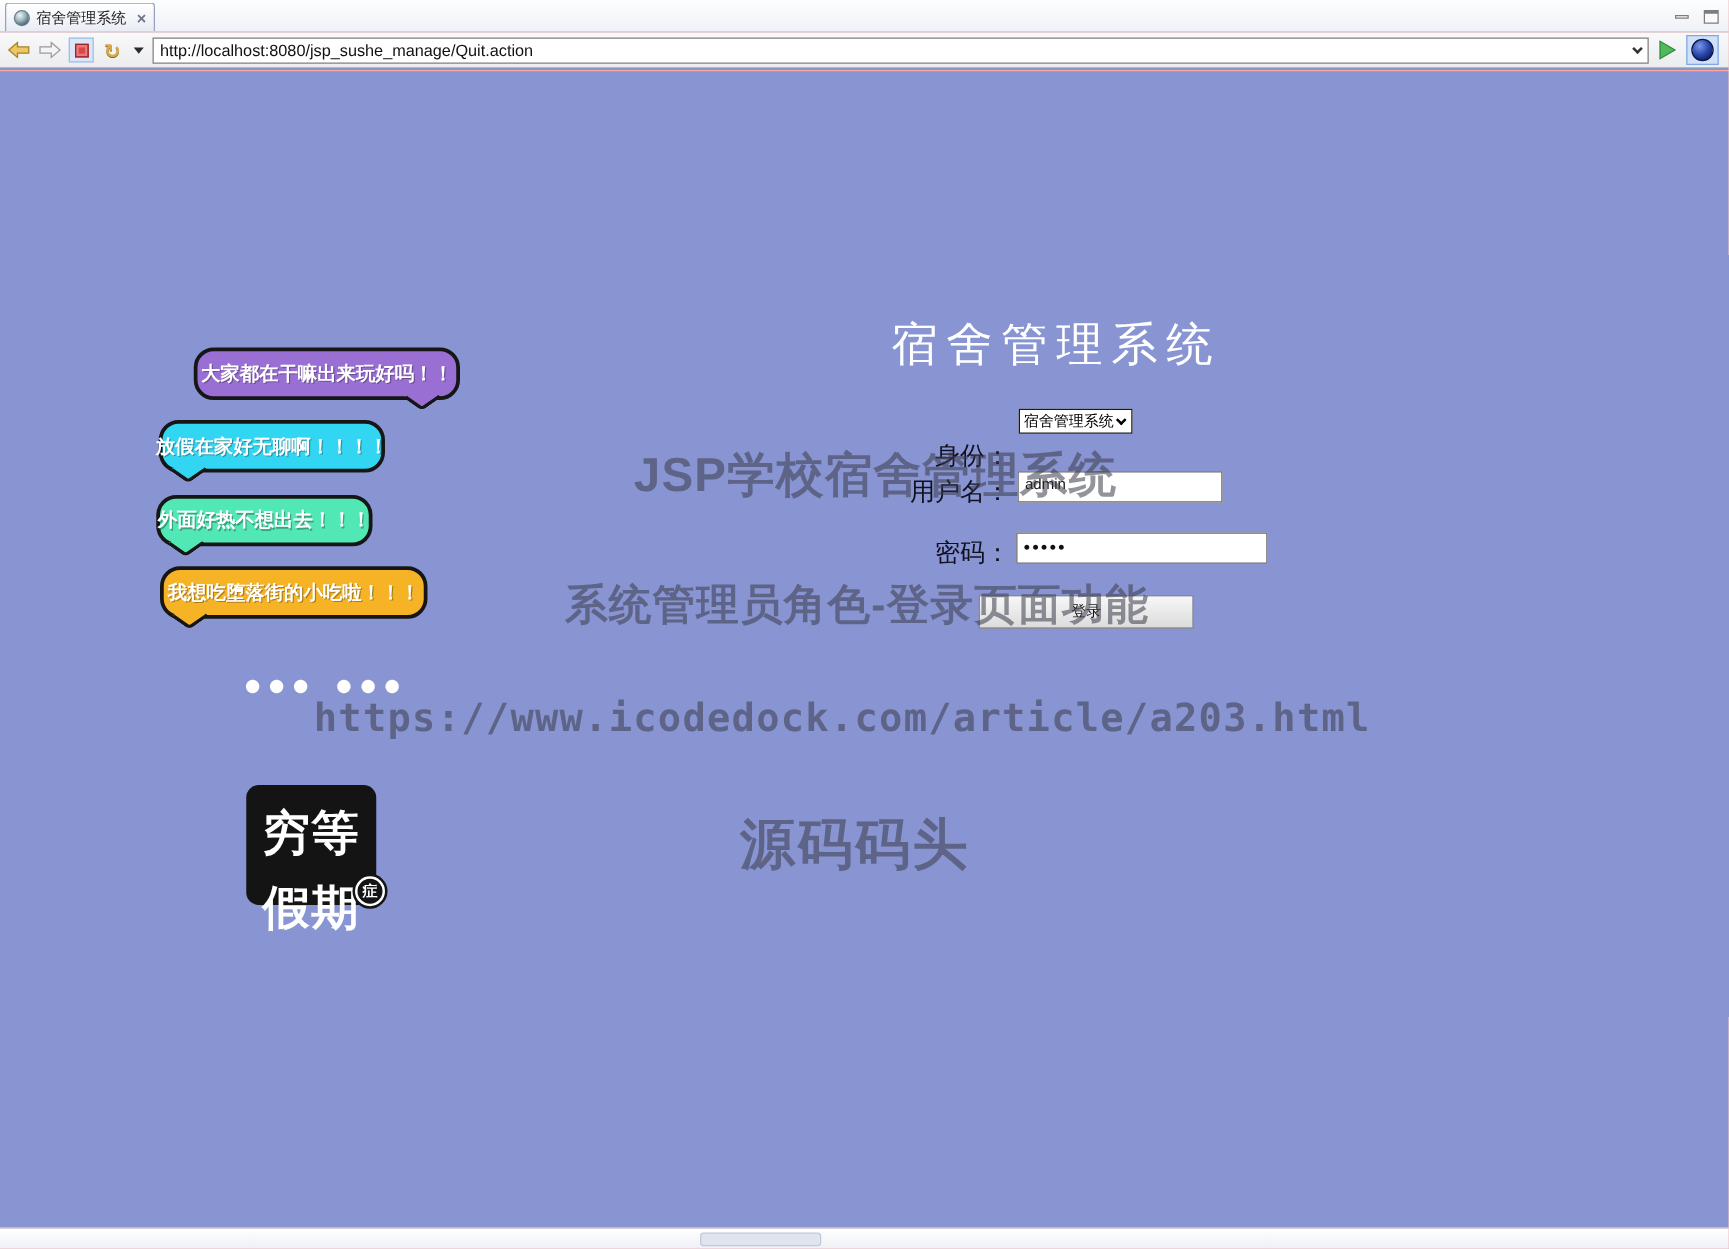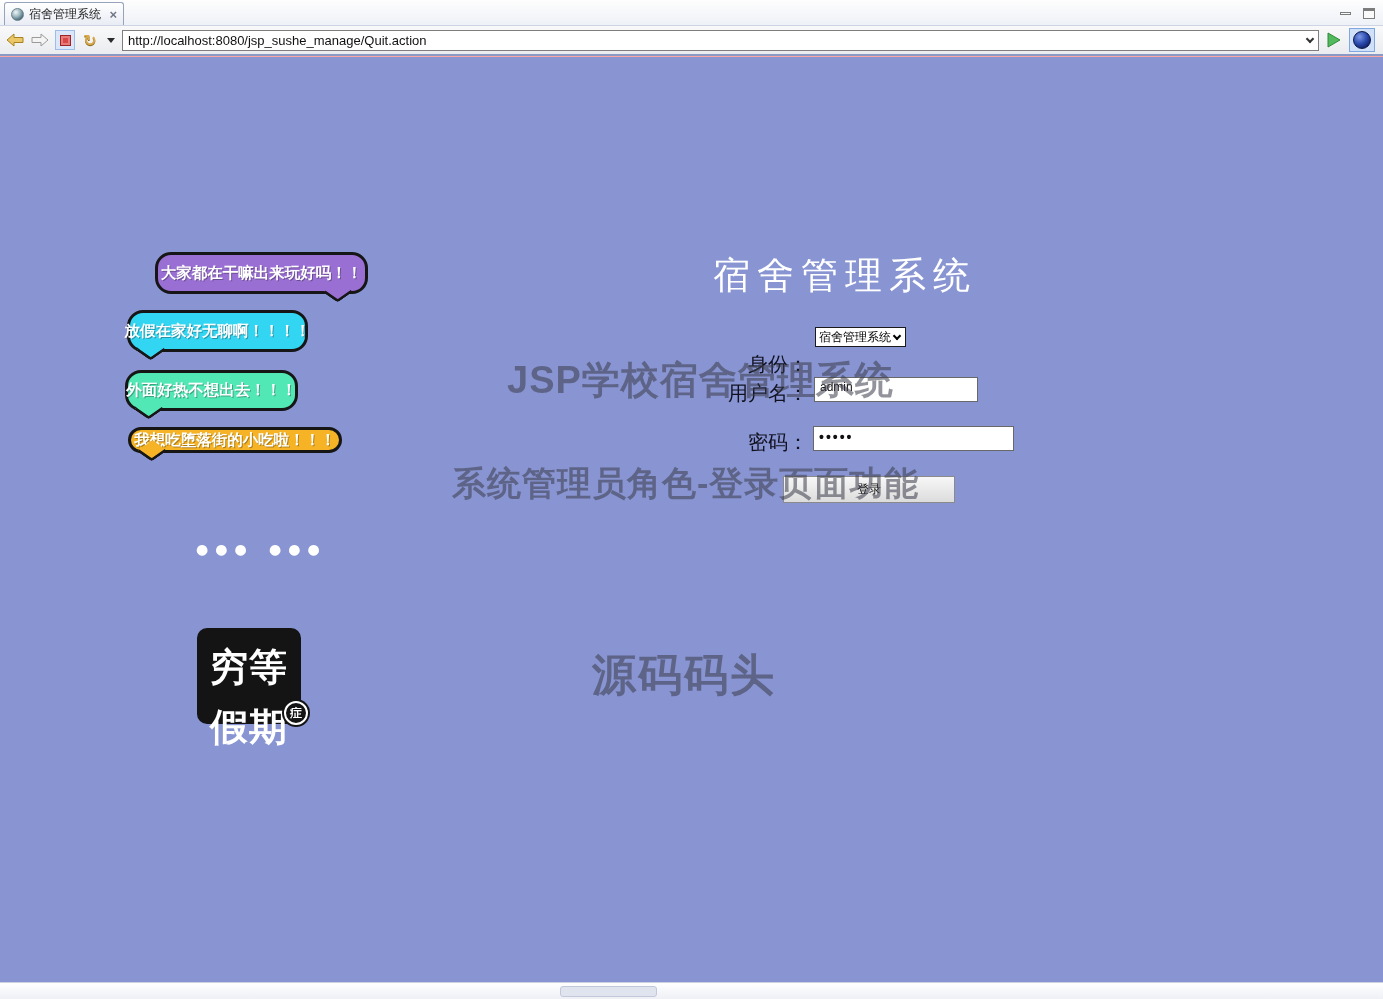--- a/index.html
+++ b/index.html
@@ -46,30 +46,30 @@
             background:radial-gradient(circle at 35% 30%, #7d97e8 0%, #2c4cb0 45%, #0c1a5e 85%);
             border:1px solid #0a1448; }
 
   
   .content { position:absolute; top:57px; left:0; right:0; bottom:17px; background:#8895d2; overflow:hidden; }
 
   
   .bubble { position:absolute; display:flex; align-items:center; justify-content:center;
             border:3px solid #161616; border-radius:16px; color:#fff; font-weight:bold;
             font-size:15.5px; padding:0 24px; white-space:nowrap;
-            text-shadow:1px 1px 0 rgba(0,0,0,0.3); }
+            text-shadow:1px 1px 0 rgba(0,0,0,0.3);margin-top:26px; }
   .bubble::after { content:""; position:absolute; width:15px; height:15px; background:inherit;
                    bottom:-10px; border-right:3px solid #161616; border-bottom:3px solid #161616;
                    transform:rotate(35deg) skew(-20deg); border-bottom-right-radius:4px; }
   .tail-left::after  { left:12px; }
   .tail-right::after { right:18px; }
   .b1 { left:155px; top:195px; width:213px; height:42px; background:#9a6fd4; }
   .b2 { left:127px; top:253px; width:181px; height:42px; background:#33d6f2;align-items:center; }
   .b3 { left:125px; top:313px; width:173px; height:41px; background:#52e8b5; }
-  .b4 { left:128px; top:370px; width:214px; height:26px; background:#f5b325; }
+  .b4 { left:128px; top:370px; width:214px; height:42px; background:#f5b325; }
   .b5 { left:125px; top:430px; width:243px; height:43px; background:#f23b69; }
 
   .bubble-dots { position:absolute; left:196px; top:484px; color:#fff; font-size:14px;
                  letter-spacing:7px; word-spacing:4px; font-family:"DejaVu Sans", sans-serif; }
 
   
   .logo { position:absolute; left:197px; top:571px; width:104px; height:96px; background:#141414;
           border-radius:10px; color:#fff; font-weight:bold; text-align:center; padding-top:2px; }
   .logo-line { font-size:38px; line-height:45px; letter-spacing:1px;margin-top:15px; }
   .logo-badge { position:absolute; right:-7px; bottom:-1px; width:24px; height:24px; border-radius:50%;
@@ -202,20 +202,21 @@
     <div class="form-label lbl-username">用户名：</div>
     <input class="text-input inp-username" type="text" value="admin" style="">
 
     <div class="form-label lbl-password">密码：</div>
     <input class="text-input inp-password" type="text" value="•••••" style="">
 
     <button class="login-btn">登录</button>
 
     <div class="wm wm1">JSP学校宿舍管理系统</div>
     <div class="wm wm2">系统管理员角色-登录页面功能</div>
+    <div class="wm wm3">https://www.icodedock.com/article/a203.html</div>
     <div class="wm wm4">源码码头</div>
   </div>
 
   <div class="hscroll">
     <div class="hthumb"></div>
   </div>
 
 </div>
 
 </body></html>

